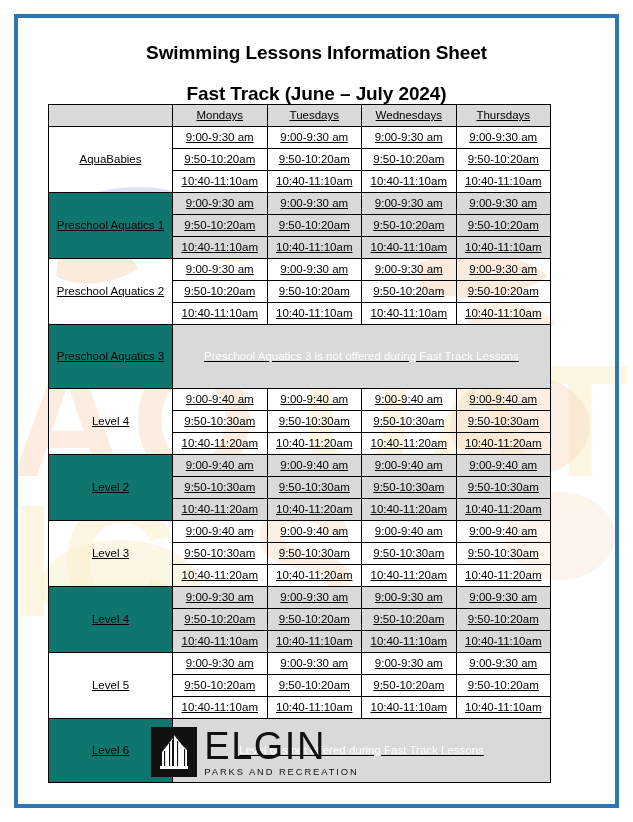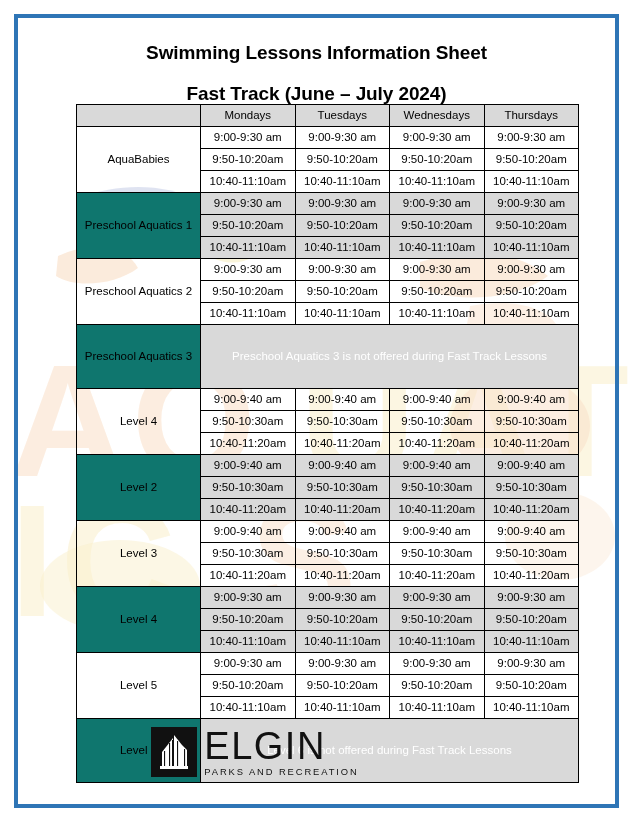--- a/index.html
+++ b/index.html
@@ -54,24 +54,25 @@
     font-weight: bold;
     letter-spacing: -0.1px;
     line-height: 25px;
     color: #000;
     margin-top: 16px;
   }
 
   
   #schedule-wrap {
     position: absolute;
-    left: 76px;
+    left: 48px;
     top: 104px;
     width: 502px;
     z-index: 20;
+    text-decoration: underline;
   }
   table.schedule {
     border-collapse: collapse;
     width: 502px;
     table-layout: fixed;
   }
   table.schedule td, table.schedule th {
     border: 1px solid #000000;
     padding: 0;
     height: 21px;

